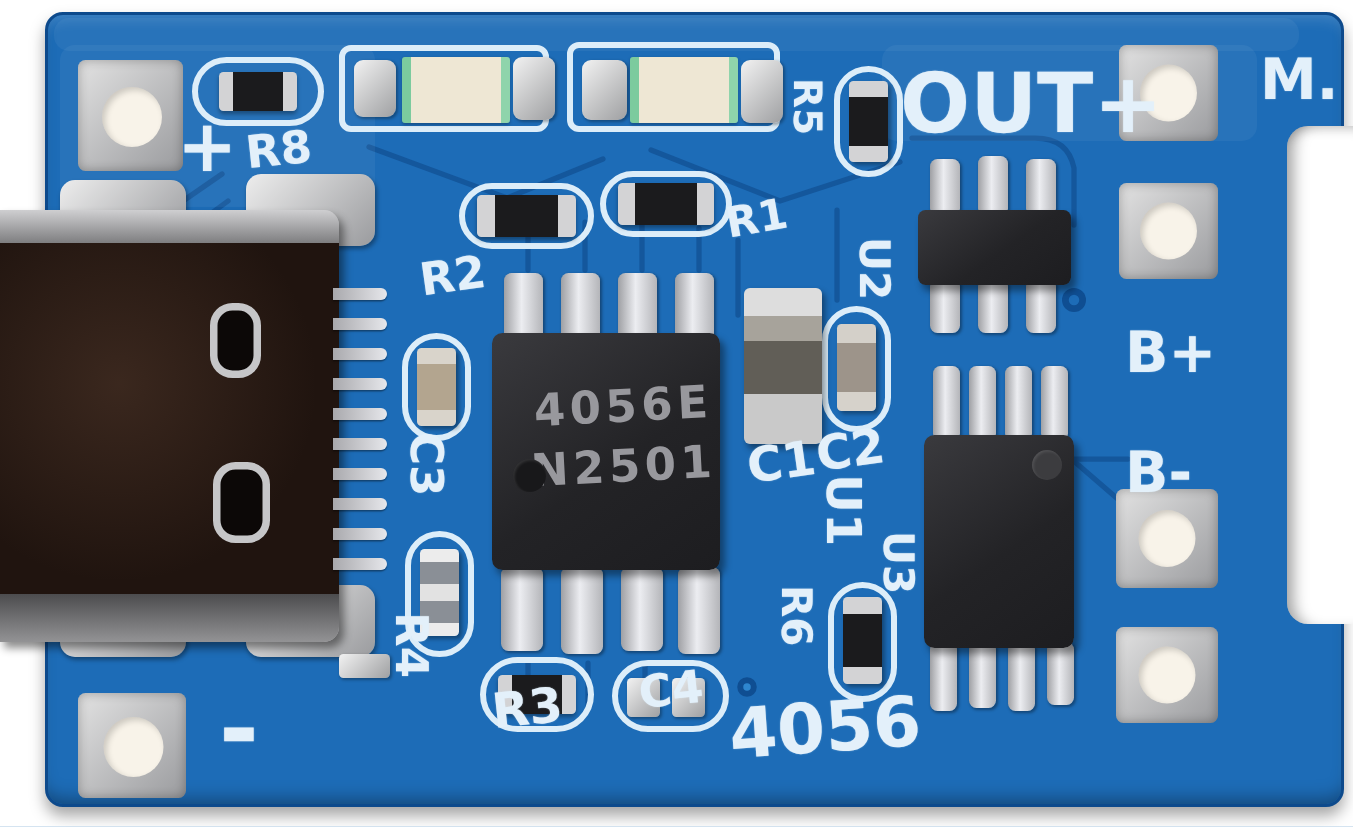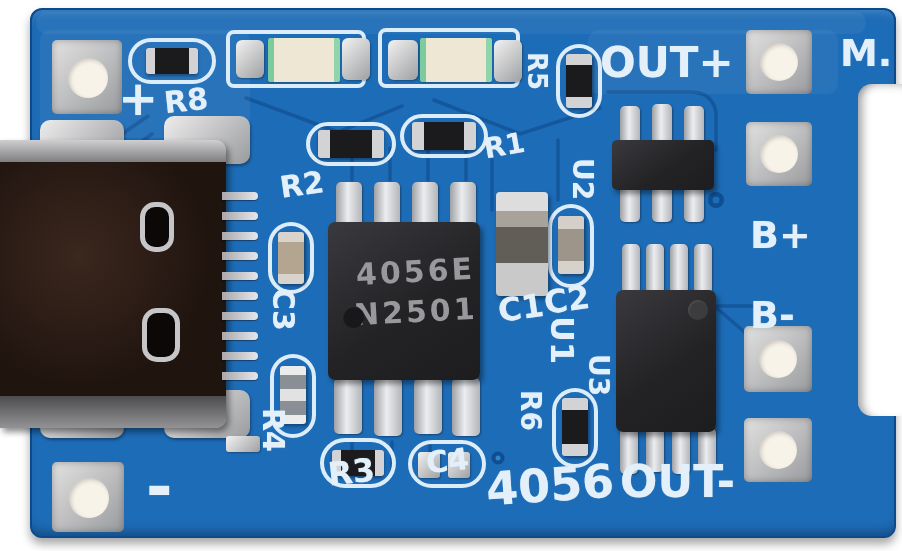--- a/index.html
+++ b/index.html
@@ -212,34 +212,33 @@
   <div class="pin" style="left:698px;top:428px;width:18px;height:42px;"></div>
   <div class="ic" style="left:616px;top:290px;width:100px;height:142px;">
     <div class="dot" style="left:72px;top:10px;width:20px;height:20px;background:#3c3c3f;"></div>
   </div>
 
   <span class="silk" style="left:118px;top:74px;font-size:48px;">+</span>
   <span class="silk" style="left:164px;top:86px;font-size:30px;transform:rotate(-6deg);">R8</span>
   <span class="silk" style="left:280px;top:170px;font-size:30px;transform:rotate(-8deg);">R2</span>
   <span class="silk" style="left:484px;top:132px;font-size:28px;transform:rotate(-10deg);">R1</span>
   <span class="silk vert" style="left:524px;top:52px;font-size:26px;">R5</span>
-  <span class="silk" style="left:600px;top:42px;font-size:42px;">OUT+</span>
+  <span class="silk" style="left:600px;top:42px;font-size:55px;">OUT+</span>
   <span class="silk" style="left:840px;top:34px;font-size:38px;">M.</span>
   <span class="silk vert" style="left:568px;top:158px;font-size:28px;">U2</span>
   <span class="silk vert" style="left:268px;top:288px;font-size:30px;">C3</span>
   <span class="silk" style="left:498px;top:292px;font-size:32px;transform:rotate(-8deg);">C1</span>
   <span class="silk" style="left:544px;top:284px;font-size:32px;transform:rotate(-8deg);">C2</span>
   <span class="silk vert" style="left:546px;top:316px;font-size:32px;">U1</span>
   <span class="silk vert" style="left:584px;top:354px;font-size:28px;">U3</span>
   <span class="silk vert" style="left:516px;top:390px;font-size:28px;">R6</span>
   <span class="silk vert" style="left:258px;top:408px;font-size:30px;">R4</span>
   <span class="silk" style="left:328px;top:456px;font-size:32px;transform:rotate(-6deg);">R3</span>
   <span class="silk" style="left:426px;top:446px;font-size:30px;transform:rotate(-6deg);">C4</span>
   <span class="silk" style="left:486px;top:462px;font-size:46px;transform:rotate(-4deg);">4056</span>
-  <span class="silk" style="left:620px;top:460px;font-size:44px;">OUT-</span>
   <span class="silk" style="left:146px;top:455px;font-size:64px;">-</span>
   <span class="silk" style="left:750px;top:216px;font-size:38px;">B+</span>
   <span class="silk" style="left:750px;top:296px;font-size:38px;">B-</span>
 
   <div class="notch"></div>
 
   <div class="lug" style="left:40px;top:120px;width:84px;height:42px;"></div>
   <div class="lug" style="left:164px;top:116px;width:86px;height:48px;"></div>
   <div class="lug" style="left:40px;top:394px;width:84px;height:44px;"></div>
   <div class="lug" style="left:164px;top:390px;width:86px;height:48px;"></div>

